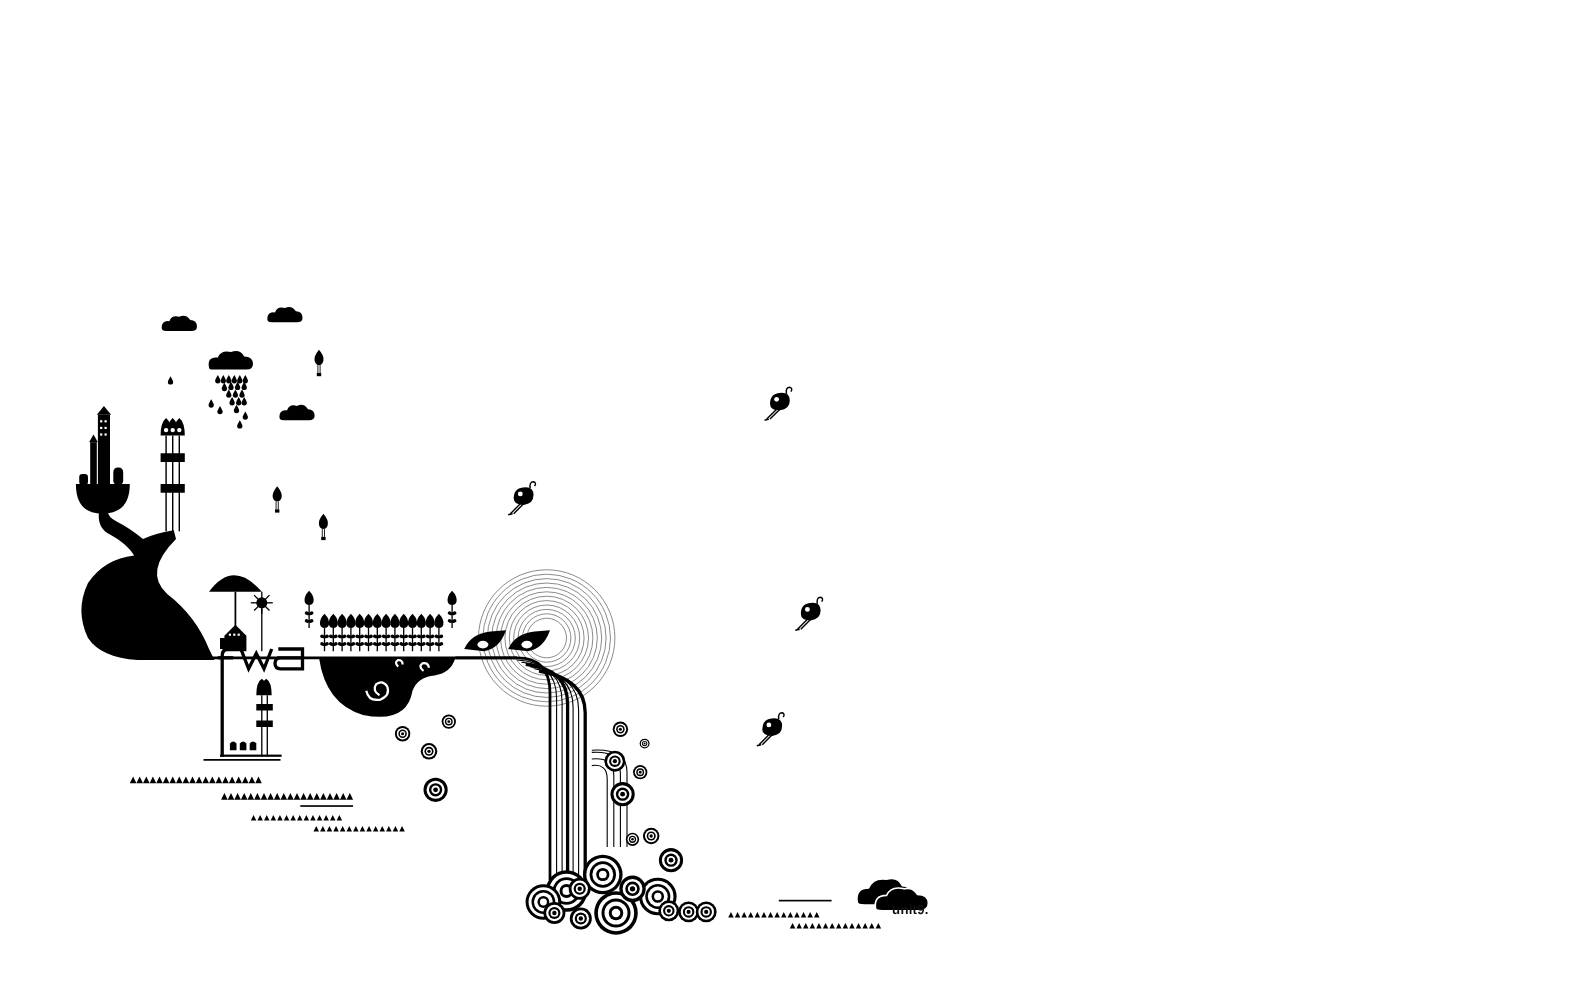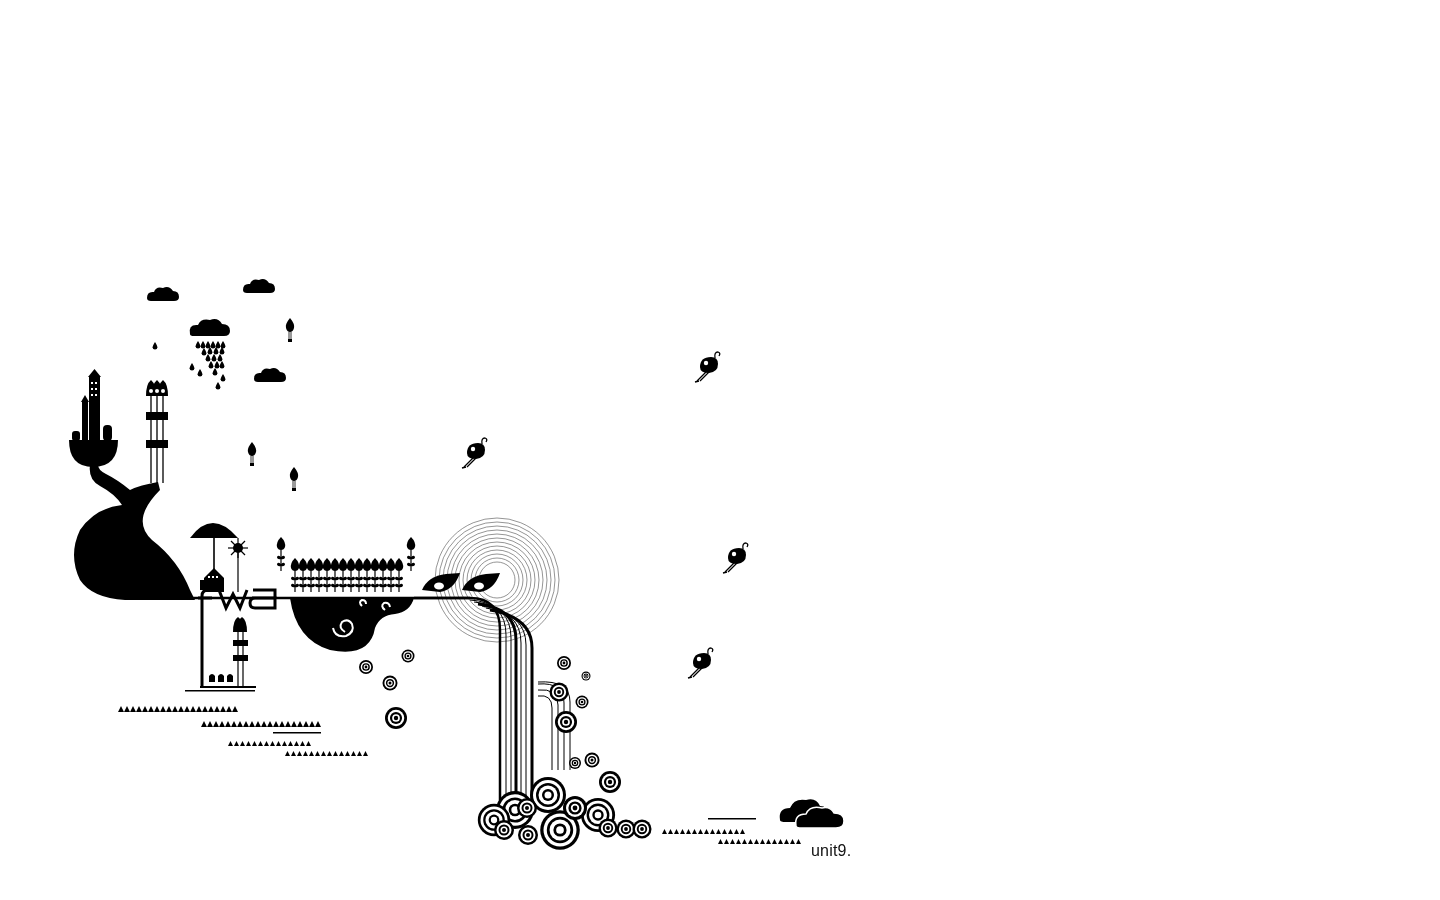--- a/index.html
+++ b/index.html
@@ -1,18 +1,18 @@
 <!DOCTYPE html>
 <html><head>
   <meta charset="utf-8">
   <style>
     html, body { margin: 0; padding: 0; background: #ffffff; }
     body { width: 1440px; height: 900px; overflow: hidden; position: relative; font-family: "Liberation Sans", sans-serif; }
     .scene { position: absolute; left: 0; top: 0; width: 1440px; height: 900px; }
-    .brand-text { position: absolute; left: 811px; top: 842px; font-size: 16px; font-weight: normal; color: #111111; letter-spacing: 0.2px; }
+    .brand-text { position: absolute; left: 811px; top: 820px; font-size: 12px; font-weight: bold; color: #111111; letter-spacing: 0.2px; }
     svg { position: absolute; left: 0; top: 0; }
   </style>
 </head>
 <body>
 
 <div class="scene">
 <svg width="1440" height="900" viewBox="0 0 1440 900" xmlns="http://www.w3.org/2000/svg">
   <defs>
     <g id="cloud">
       <path d="M0 10 Q0 3 7 4 Q9 -2 16 0 Q22 -3 26 3 Q32 3 32 9 Q32 13 27 13 L4 13 Q0 13 0 10 Z" fill="#000"></path>

